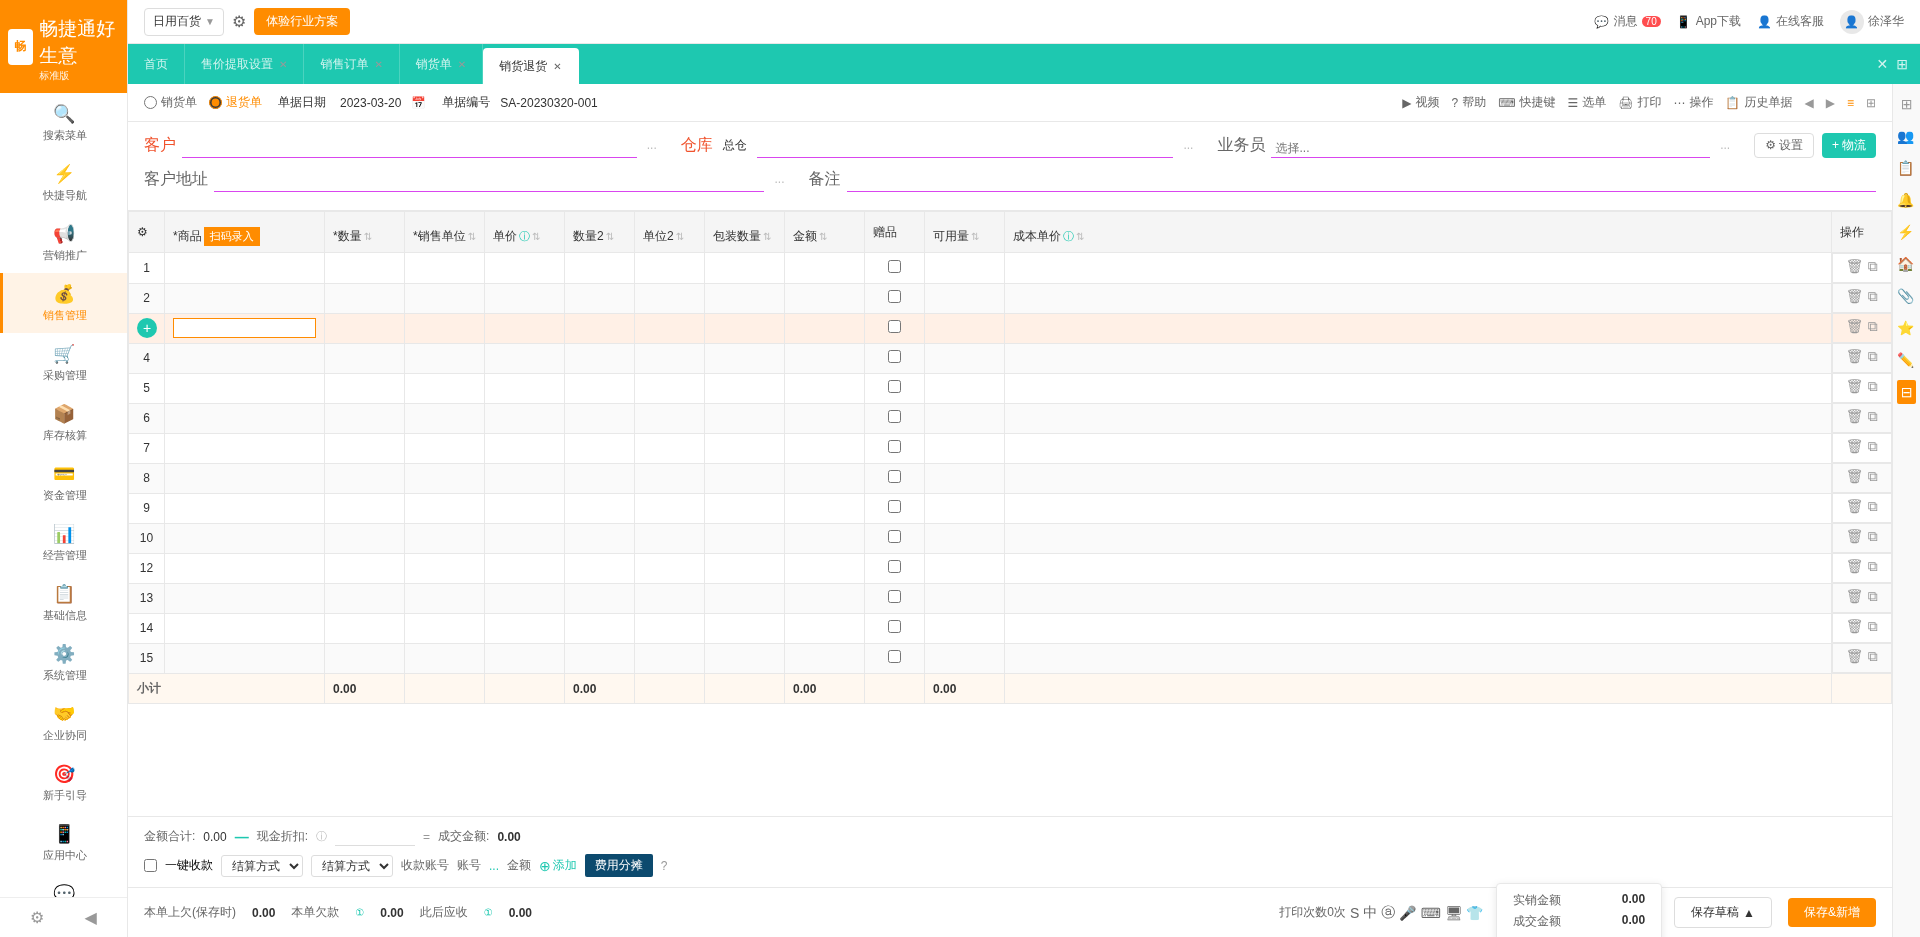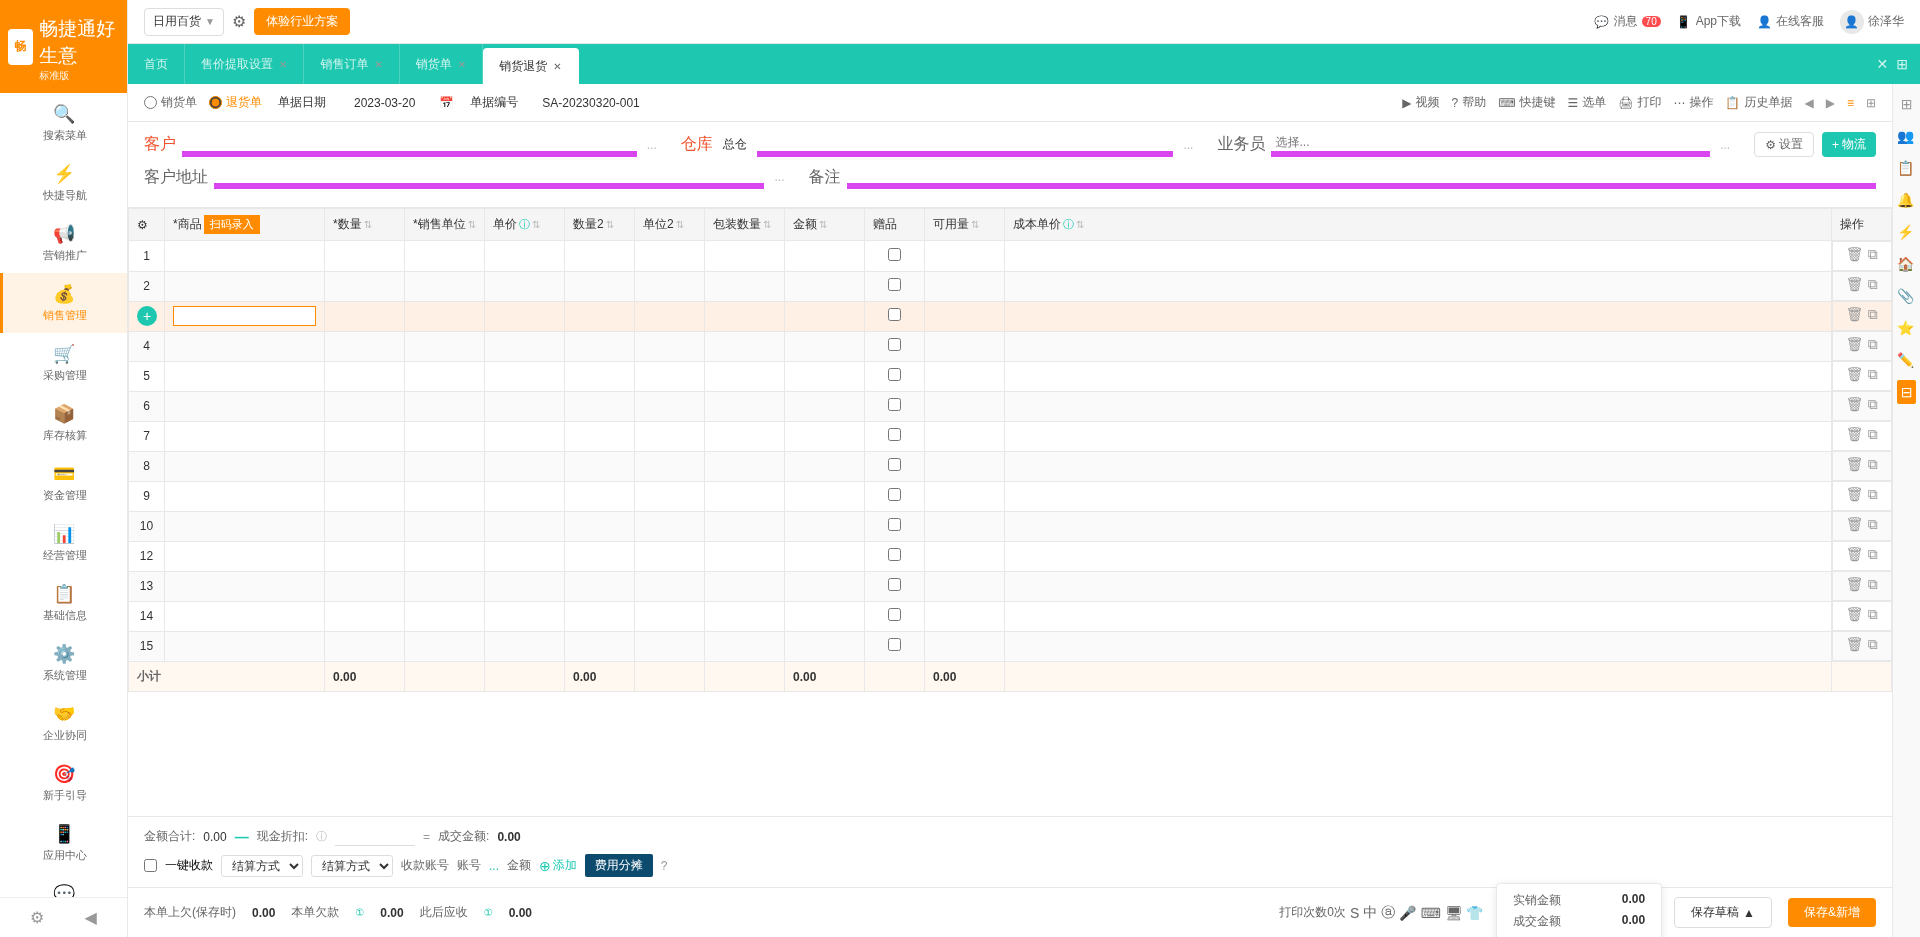--- a/index.html
+++ b/index.html
@@ -47,33 +47,33 @@
     
     .content { flex: 1; background: #fff; overflow: hidden; display: flex; flex-direction: column; }
 
     
     .form-header { padding: 10px 16px; border-bottom: 1px solid #e8e8e8; display: flex; align-items: center; justify-content: space-between; flex-shrink: 0; }
     .form-header-left { display: flex; align-items: center; gap: 16px; }
     .radio-group { display: flex; align-items: center; gap: 12px; }
     .radio-item { display: flex; align-items: center; gap: 4px; cursor: pointer; color: #666; }
     .radio-item input[type="radio"] { accent-color: #ff8c00; }
     .radio-item.active { color: #ff8c00; }
-    .form-field { display: flex; align-items: center; gap: 20px; color: #333; }
+    .form-field { display: flex; align-items: center; gap: 6px; color: #333; }
     .form-header-right { display: flex; align-items: center; gap: 12px; color: #666; font-size: 12px; }
     .form-header-right-item { display: flex; align-items: center; gap: 4px; cursor: pointer; }
     .btn-set { border: 1px solid #ddd; border-radius: 4px; padding: 3px 10px; cursor: pointer; background: #fff; color: #666; font-size: 12px; display: flex; align-items: center; gap: 3px; }
     .btn-add { background: #1ec8b0; color: #fff; border: none; border-radius: 4px; padding: 3px 10px; cursor: pointer; font-size: 12px; display: flex; align-items: center; gap: 3px; }
 
     
     .form-body { padding: 10px 16px; border-bottom: 1px solid #e8e8e8; flex-shrink: 0; }
     .form-row { display: flex; align-items: center; gap: 24px; margin-bottom: 8px; }
     .form-field-group { display: flex; align-items: center; gap: 6px; flex: 1; }
     .form-label { color: #f0532d; font-size: 16px; white-space: nowrap; }
     .form-label.optional { color: #666; }
-    .form-input { border: none; border-bottom: 6px solid #d946ef; padding: 2px 4px; min-width: 120px; flex: 1; color: #404040; outline: none; background: transparent; }
+    .form-input { border: none; border-bottom: 1px solid #d946ef; padding: 2px 4px; min-width: 120px; flex: 1; color: #404040; outline: none; background: transparent; margin-top: 7px; }
     .form-input-dots { color: #bbb; cursor: pointer; margin-left: 4px; }
 
     
     .table-container { flex: 1; overflow: auto; }
     .data-table { width: 100%; border-collapse: collapse; table-layout: fixed; }
     .data-table thead tr { background: #f5f5f5; }
     .data-table th { padding: 6px 8px; text-align: left; border: 1px solid #e8e8e8; color: #333; font-weight: normal; font-size: 12px; white-space: nowrap; position: sticky; top: 0; background: #f5f5f5; z-index: 1; }
     .data-table td { padding: 4px 8px; border: 1px solid #e8e8e8; color: #333; font-size: 12px; height: 30px; }
     .data-table tr:nth-child(odd) td { background: #fff; }
     .data-table tr:nth-child(even) td { background: #fafafa; }
@@ -115,21 +115,21 @@
     .summary-panel { position: absolute; right: 0; bottom: 50px; background: #fff; border: 1px solid #e8e8e8; border-radius: 4px; padding: 8px 16px; box-shadow: 0 2px 8px rgba(0,0,0,0.1); }
     .summary-row { display: flex; justify-content: space-between; gap: 24px; color: #333; margin-bottom: 4px; }
     .summary-label { color: #666; }
     .summary-value { color: #333; font-weight: bold; min-width: 60px; text-align: right; }
 
     
     .right-icons { width: 28px; background: #f9f9f9; border-left: 1px solid #e8e8e8; display: flex; flex-direction: column; align-items: center; padding-top: 8px; gap: 8px; flex-shrink: 0; }
     .right-icon { color: #999; cursor: pointer; font-size: 14px; padding: 4px; }
     .right-icon.active { color: #ff8c00; background: #fff3e6; border-radius: 2px; }
 
-    .th-sort { display: flex; align-items: center; gap: 2px; }
+    .th-sort { display: flex; align-items: center; gap: 2px; margin-top: 9px; }
     .sort-icon { color: #bbb; font-size: 10px; display: flex; flex-direction: column; }
 
     .col-num { width: 36px; }
     .col-product { width: 160px; }
     .col-qty { width: 80px; }
     .col-unit { width: 80px; }
     .col-price { width: 80px; }
     .col-qty2 { width: 70px; }
     .col-unit2 { width: 70px; }
     .col-pkg { width: 80px; }

